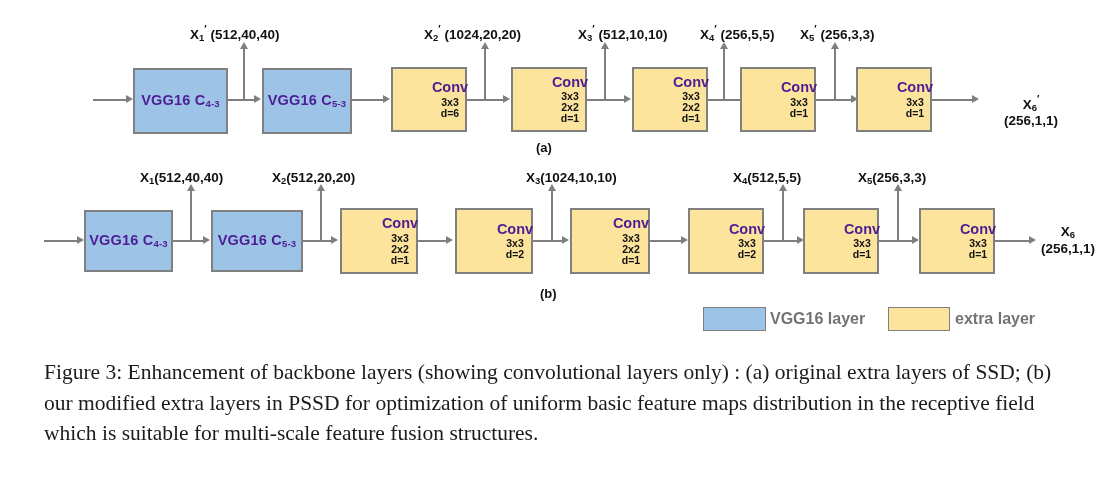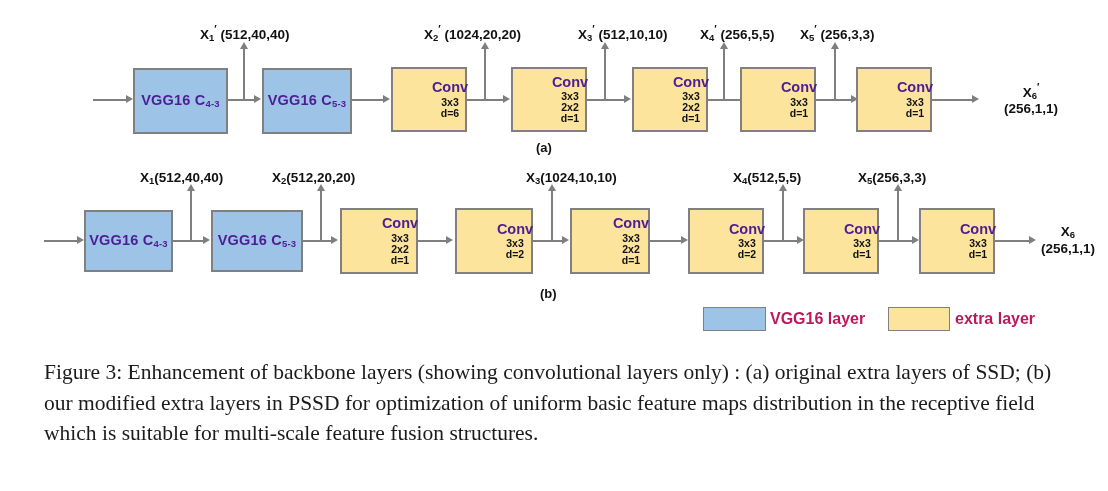--- a/index.html
+++ b/index.html
@@ -45,21 +45,21 @@
           white-space:nowrap;text-align:center;line-height:1.25;}
   .outlab .sb{font-size:9.5px;vertical-align:-2px;}
   .outlab .sup{font-size:10px;vertical-align:super;}
 
   .subcap{position:absolute;font-size:13px;font-weight:bold;color:#111;}
 
   
   .legend-sw{position:absolute;box-sizing:border-box;border:1.5px solid #808080;}
   .legend-sw.blue{background:#9dc3e6;}
   .legend-sw.yellow{background:#fce49c;}
-  .legend-tx{position:absolute;font-size:16px;font-weight:bold;color:#be185d;white-space:nowrap;}
+  .legend-tx{position:absolute;font-size:16px;font-weight:bold;color:#737373;white-space:nowrap;}
 
   
   .caption{
     position:absolute;left:44px;top:357px;width:1030px;
     font-family:"Liberation Serif",serif;font-size:21.5px;color:#1b1b1b;
     line-height:1.42;text-align:left;
   }
   .wm{
     position:absolute;left:900px;top:420px;
     font-family:"DejaVu Sans",sans-serif;font-size:25px;color:#c9c9c9;
@@ -134,37 +134,37 @@
     <div class="arrowU" style="left:240px;top:42px;"></div>
     <div class="vline" style="left:484px;top:48px;height:52px;"></div>
     <div class="arrowU" style="left:481px;top:42px;"></div>
     <div class="vline" style="left:604px;top:48px;height:52px;"></div>
     <div class="arrowU" style="left:601px;top:42px;"></div>
     <div class="vline" style="left:723px;top:48px;height:52px;"></div>
     <div class="arrowU" style="left:720px;top:42px;"></div>
     <div class="vline" style="left:834px;top:48px;height:52px;"></div>
     <div class="arrowU" style="left:831px;top:42px;"></div>
 
-    <div class="tap" style="left:190px;top:24px;margin-left:10px;">
+    <div class="tap" style="left:190px;top:24px;">
       <span>X</span><span class="sb">1</span><span class="sup">′</span>&nbsp;<span>(512,40,40)</span>
     </div>
     <div class="tap" style="left:424px;top:24px;">
       <span>X</span><span class="sb">2</span><span class="sup">′</span>&nbsp;<span>(1024,20,20)</span>
     </div>
     <div class="tap" style="left:578px;top:24px;">
       <span>X</span><span class="sb">3</span><span class="sup">′</span>&nbsp;<span>(512,10,10)</span>
     </div>
     <div class="tap" style="left:700px;top:24px;">
       <span>X</span><span class="sb">4</span><span class="sup">′</span>&nbsp;<span>(256,5,5)</span>
     </div>
     <div class="tap" style="left:800px;top:24px;">
       <span>X</span><span class="sb">5</span><span class="sup">′</span>&nbsp;<span>(256,3,3)</span>
     </div>
 
-    <div class="outlab" style="left:976px;top:82px;width:110px;">
+    <div class="outlab" style="left:976px;top:94px;width:110px;">
       <div><span>X</span><span class="sb">6</span><span class="sup">′</span></div>
       <div>(256,1,1)</div>
     </div>
 
     <div class="subcap" style="left:536px;top:140px;">(a)</div>
   </div>
 
   <div class="rowB">
 
     <div class="hline" style="left:44px;top:240px;width:33px;"></div>

